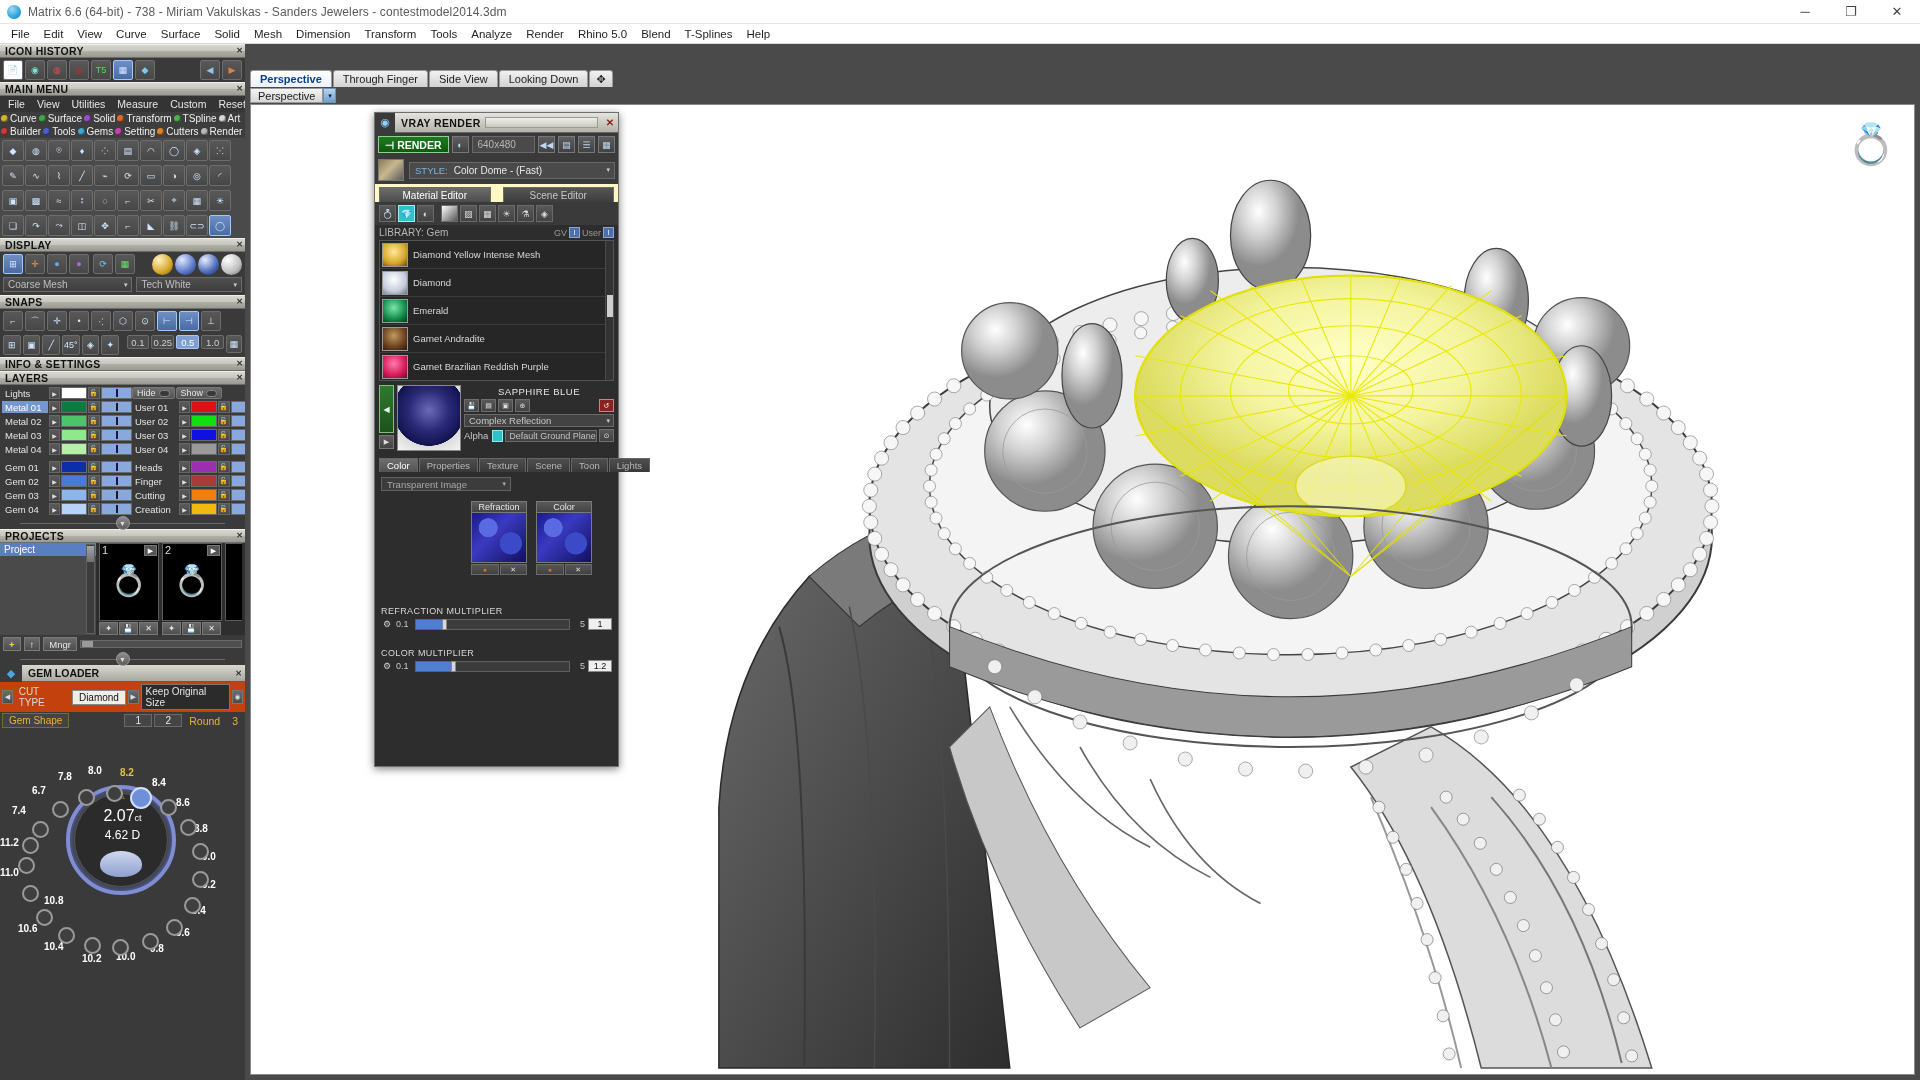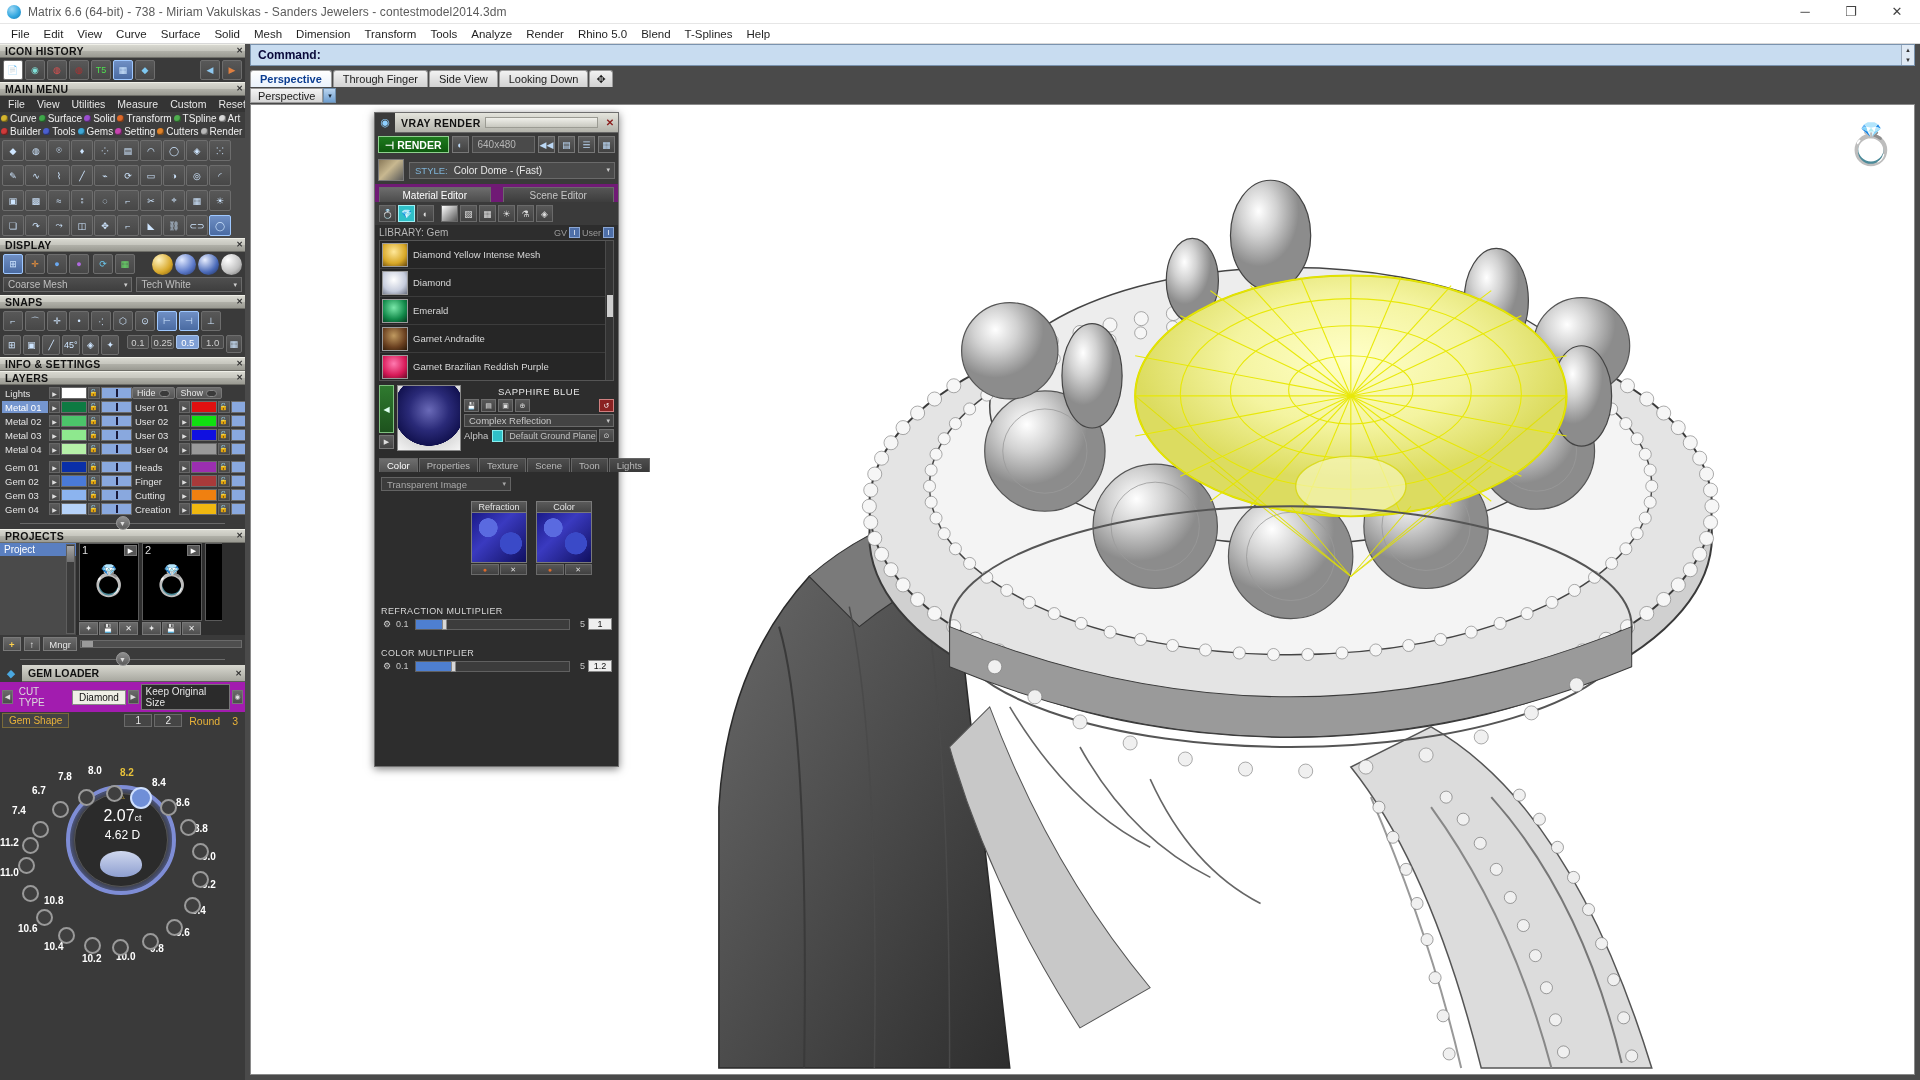--- a/index.html
+++ b/index.html
@@ -108,21 +108,21 @@
   .pill{width:11px;height:7px;border-radius:5px;background:#3a3a3a;border:1px solid #888;}
 
   .divider-bar{height:12px;display:flex;align-items:center;justify-content:center;position:relative;background:#3a3a3a;}
   .divider-bar .line{position:absolute;left:20px;right:20px;top:6px;height:1px;background:#6a6a6a;}
   .divider-bar .knob{width:14px;height:14px;border-radius:50%;
      background:linear-gradient(to bottom,#8e8e8e,#5a5a5a);border:1px solid #9a9a9a;
      display:flex;align-items:center;justify-content:center;font-size:7px;color:#ddd;z-index:2;}
 
   
   .proj-body{display:flex;height:92px;background:#2e2e2e;}
-  .proj-list{width:76px;background:#4a4a4a;position:relative;}
+  .proj-list{width:96px;background:#4a4a4a;position:relative;}
   .proj-item{height:13px;background:#5a7fc0;color:#fff;font-size:10px;display:flex;align-items:center;padding-left:4px;}
   .proj-scroll{position:absolute;right:1px;top:1px;width:9px;bottom:1px;background:#3c3c3c;border:1px solid #5e5e5e;}
   .proj-scroll i{display:block;width:7px;height:16px;background:linear-gradient(to bottom,#a6a6a6,#6f6f6f);margin:1px auto;}
   .thumb{width:60px;height:78px;border:1px solid #5a5a5a;background:#000;margin-left:3px;position:relative;}
   .thumb .num{position:absolute;left:2px;top:0;color:#ddd;font-size:11px;}
   .thumb .arr{position:absolute;right:1px;top:1px;width:13px;height:11px;background:#555;color:#fff;font-size:7px;
      display:flex;align-items:center;justify-content:center;border:1px solid #777;}
   .thumb-ring{position:absolute;left:50%;top:48%;transform:translate(-50%,-50%);font-size:30px;}
   .thumb-btns{display:flex;gap:1px;margin-top:1px;}
   .thumb-btns .tb{width:19px;height:13px;border:1px solid #777;background:linear-gradient(to bottom,#6a6a6a,#505050);
@@ -133,21 +133,21 @@
   .pf-btn.plus{color:#ffd24d;font-weight:bold;}
   .pf-track{flex:1;height:8px;background:#4e4e4e;border:1px solid #6a6a6a;position:relative;}
   .pf-track i{position:absolute;left:1px;top:0px;width:11px;height:6px;background:#9a9a9a;}
 
   
   .gl-head{display:flex;align-items:center;height:17px;
       background:linear-gradient(to bottom,#d8d8d0,#a8a8a0);border-bottom:1px solid #5e5e58;}
   .gl-head .gem{width:22px;height:17px;display:flex;align-items:center;justify-content:center;font-size:11px;color:#4aa8e0;background:#3a3a3a;}
   .gl-head .t{font-weight:bold;font-size:10.5px;color:#111;padding-left:6px;}
   .gl-head .x{margin-left:auto;font-size:8px;font-weight:bold;color:#333;padding-right:3px;}
-  .gl-row{display:flex;align-items:center;gap:2px;padding:2px 2px;background:#a21caf;}
+  .gl-row{display:flex;align-items:center;gap:2px;padding:2px 2px;background:#c2410c;}
   .gl-arr{width:11px;height:14px;border:1px solid #777;background:linear-gradient(to bottom,#6a6a6a,#4c4c4c);
      color:#ddd;font-size:7px;display:flex;align-items:center;justify-content:center;}
   .gl-lab{color:#dcdcdc;font-size:10px;padding:0 4px;}
   .gl-val{background:#efefe6;color:#111;font-size:10px;padding:1px 6px;border:1px solid #888;}
   .gl-keep{background:#2b2b2b;color:#e4e4e4;font-size:10px;border:1px solid #777;padding:1px 4px;}
   .gl-row2{display:flex;align-items:center;background:#3a3a3a;padding:1px 2px;gap:2px;}
   .gl-shape{color:#e8b23a;font-size:10px;border:1px solid #7a6a3a;padding:1px 6px;background:#434343;}
   .gl-n{width:28px;text-align:center;color:#e9e9e9;font-size:10px;border:1px solid #6a6a6a;background:#454545;}
   .gl-round{color:#e8b23a;font-size:10.5px;padding:0 5px;}
 
@@ -210,21 +210,21 @@
 
   .vr-style{display:flex;align-items:center;gap:5px;padding:3px;background:#3a3a3a;}
   .vr-style .prev{width:26px;height:22px;border:1px solid #7a7a7a;
      background:linear-gradient(135deg,#8a7a5a,#c8b890 45%,#5a5a5a);}
   .vr-style .sel{flex:1;height:17px;background:#4a4a4a;border:1px solid #6a6a6a;display:flex;align-items:center;
      position:relative;padding-left:5px;}
   .vr-style .sel .k{color:#7fb4d8;font-size:9.5px;}
   .vr-style .sel .v{color:#e8e8e8;font-size:10px;margin-left:6px;}
   .vr-style .sel .car{position:absolute;right:4px;font-size:7px;color:#ccc;}
 
-  .vr-tabs{display:flex;background:#701a75;padding:3px 4px 0 4px;gap:12px;}
+  .vr-tabs{display:flex;background:#fef9c3;padding:3px 4px 0 4px;gap:12px;}
   .vr-tab{flex:1;height:15px;background:linear-gradient(to bottom,#555,#3d3d3d);border:1px solid #6a6a6a;border-bottom:none;
      color:#c6c6c6;font-size:10px;display:flex;align-items:center;justify-content:center;}
   .vr-tab.active{background:linear-gradient(to bottom,#6c6c6c,#4c4c4c);color:#fff;}
 
   .vr-icons{display:flex;gap:2px;padding:3px 4px;background:#3a3a3a;align-items:center;}
   .vr-i{width:17px;height:17px;border:1px solid #6a6a6a;background:linear-gradient(to bottom,#585858,#434343);
      display:flex;align-items:center;justify-content:center;font-size:9px;color:#dcdcdc;}
   .vr-i.act{background:#2fc0c8;border-color:#9ff0f4;color:#083338;}
 
   .vr-lib{display:flex;align-items:center;height:15px;background:#2d2d2d;padding:0 4px;}
@@ -829,27 +829,20 @@
       <div class="dnode" style="left:58px;top:198px;"></div>
       <div class="dnode" style="left:36px;top:180px;"></div>
       <div class="dnode" style="left:22px;top:156px;"></div>
       <div class="dnode" style="left:18px;top:128px;"></div>
       <div class="dnode" style="left:22px;top:108px;"></div>
     </div>
   </div>
 
   <div class="right">
 
-    <div class="cmdbar">
-      <div class="lab">Command:</div>
-      <div class="spin">
-        <i>▲</i>
-        <i>▼</i>
-      </div>
-    </div>
 
     <div class="vptabs">
       <div class="vptab active">Perspective</div>
       <div class="vptab">Through Finger</div>
       <div class="vptab">Side View</div>
       <div class="vptab">Looking Down</div>
       <div class="vptab plus">✥</div>
     </div>
 
     <div class="vpbar">

